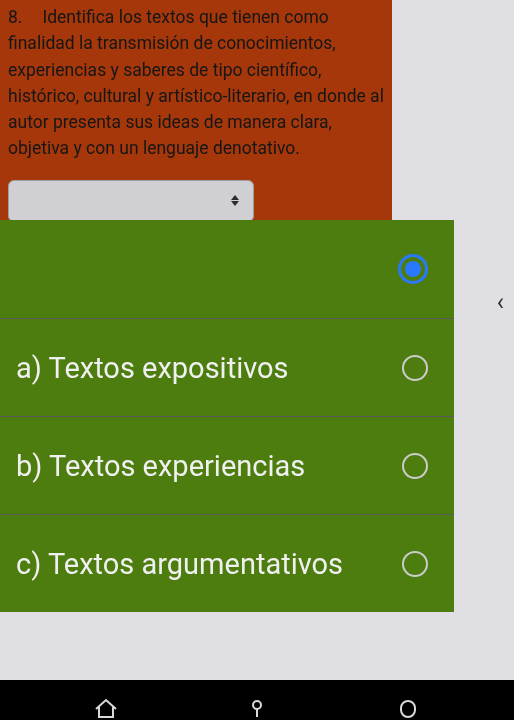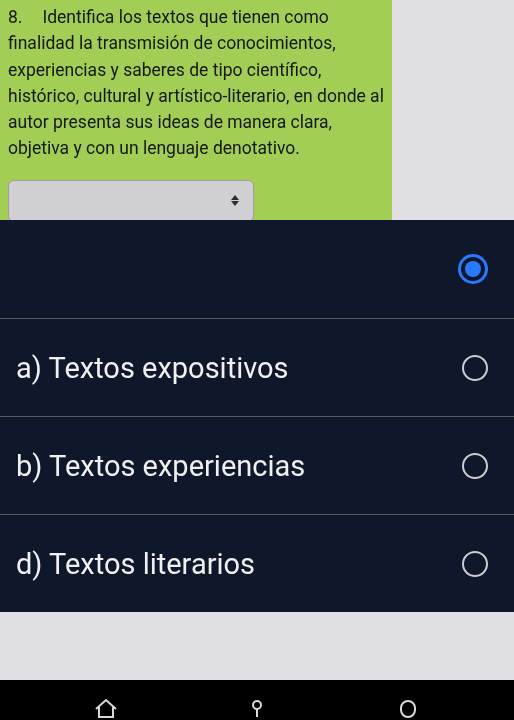--- a/index.html
+++ b/index.html
@@ -17,21 +17,21 @@
     }
     .background-layer {
       position: absolute;
       top: 0;
       left: 0;
       width: 514px;
       height: 720px;
       filter: brightness(0.85);
     }
     .question-panel {
-      background: #bef264;
+      background: #c2410c;
       padding: 4px 8px 20px 8px;
       width: 392px;
       position: relative;
     }
     .question-text {
       font-size: 17.5px;
       line-height: 1.5;
       color: #1a1a1a;
       margin-bottom: 18px;
     }
@@ -106,22 +106,22 @@
     }
     .nav-icon svg {
       stroke: #fff;
       fill: none;
       stroke-width: 2;
     }
     .dropdown-overlay {
       position: absolute;
       top: 220px;
       left: 0;
-      width: 514px;
-      background: #0f172a;
+      width: 454px;
+      background: #4d7c0f;
     }
     .dropdown-option {
       height: 98px;
       display: flex;
       align-items: center;
       justify-content: space-between;
       padding: 0 26px 0 16px;
       border-top: 1px solid #5a5a5a;
       cursor: pointer;
     }
@@ -203,16 +203,16 @@
   </div>
   <div class="dropdown-option">
     <span class="option-label">a) Textos expositivos</span>
     <div class="radio-circle"></div>
   </div>
   <div class="dropdown-option">
     <span class="option-label">b) Textos experiencias</span>
     <div class="radio-circle"></div>
   </div>
   <div class="dropdown-option">
-    <span class="option-label">d) Textos literarios</span>
+    <span class="option-label">c) Textos argumentativos</span>
     <div class="radio-circle"></div>
   </div>
 </div>
 
 </body></html>

